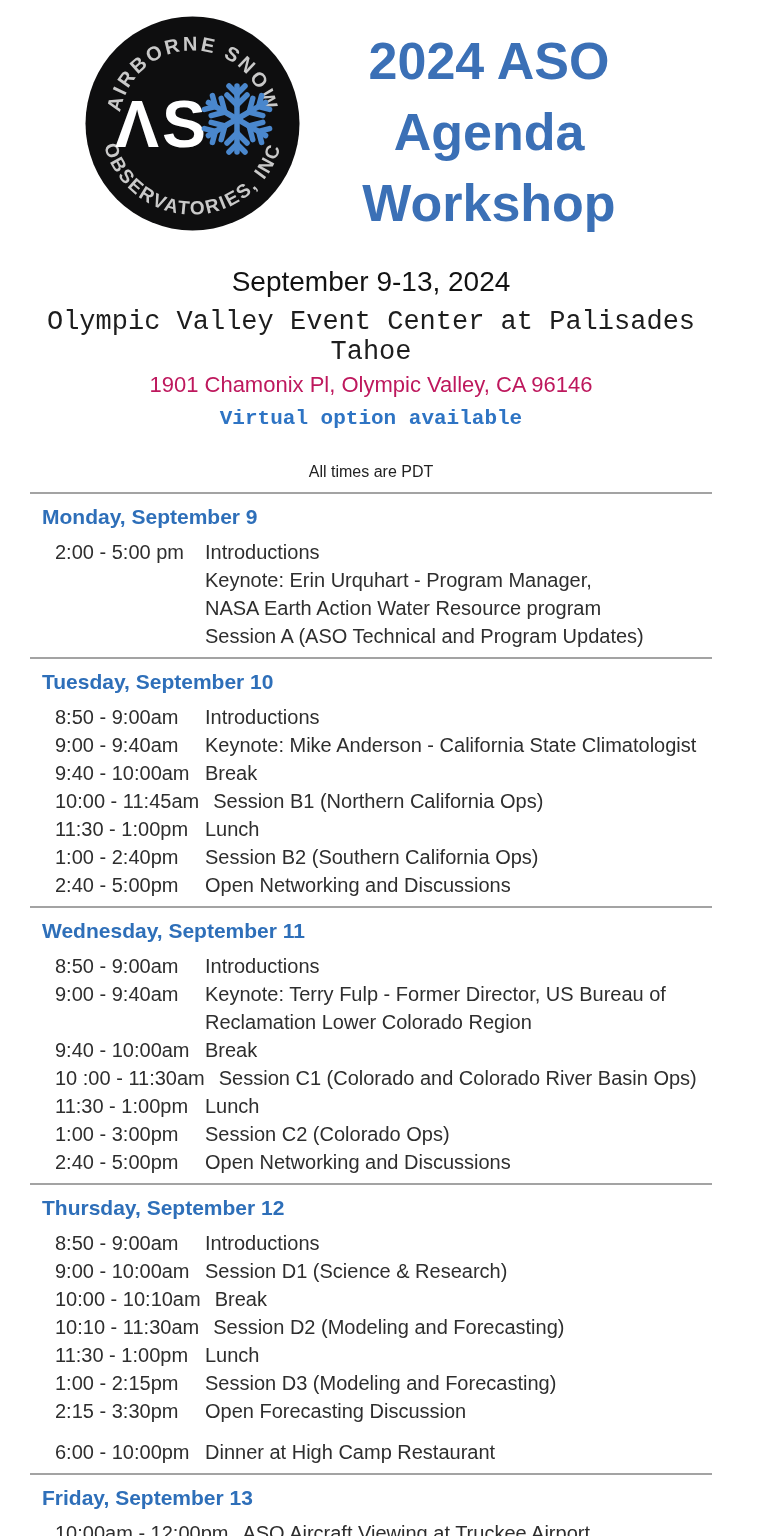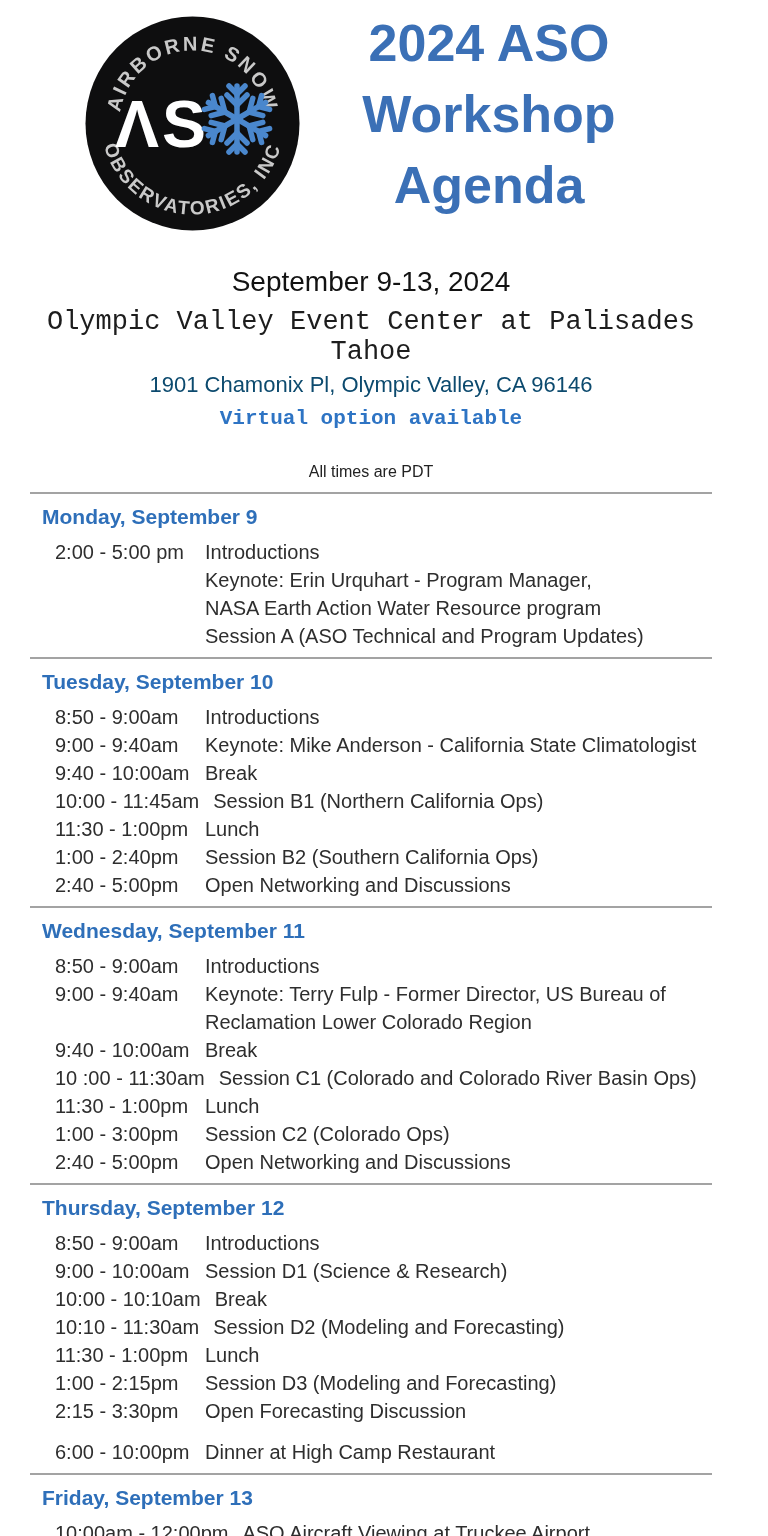--- a/index.html
+++ b/index.html
@@ -4,28 +4,28 @@
 <style>
   html,body{margin:0;padding:0;}
   body{
     width:768px;min-height:1536px;background:#ffffff;
     font-family:"Liberation Sans",sans-serif;color:#2e2e2e;
     overflow:hidden;
   }
   .header{position:relative;height:252px;}
   .logo{position:absolute;left:85px;top:16px;width:215px;height:215px;}
   .title{
-    position:absolute;left:328px;top:8px;width:322px;
+    position:absolute;left:328px;top:26px;width:322px;
     text-align:center;font-size:52px;line-height:71px;font-weight:bold;
     color:var(--title_blue,#3b70b6);letter-spacing:0px;
   }
   .meta{width:682px;margin-left:30px;text-align:center;}
   .date-range{font-size:28px;font-weight:normal;color:#121212;margin-top:14px;}
   .venue{font-size:27px;margin-top:9px;color:#1d1d1d;font-family:Liberation Mono, monospace;}
-  .address{font-size:22px;margin-top:5px;color:#0c4a6e;}
+  .address{font-size:22px;margin-top:5px;color:#be185d;}
   .virtual{font-size:21px;font-weight:bold;margin-top:9px;color:var(--virtual_blue,#2e74c4);font-family:Liberation Mono, monospace;}
   .tz{font-size:16px;margin-top:33px;margin-bottom:11px;color:#222;}
   .agenda{width:682px;margin-left:30px;}
   .day{border-top:2px solid #a3a3a3;padding:11px 0 7px 0;}
   .day-heading{margin:0 0 9px 12px;font-size:21px;font-weight:bold;color:var(--heading_blue,#2e6fb9);}
   .row{
     display:grid;grid-template-columns:minmax(150px,max-content) 1fr;
     padding-left:25px;font-size:20px;line-height:28px;color:var(--body_text,#2e2e2e);
   }
   .row .time{padding-right:14px;white-space:nowrap;}
@@ -62,22 +62,22 @@
         <use href="#sfarm" transform="rotate(60)"></use>
         <use href="#sfarm" transform="rotate(120)"></use>
         <use href="#sfarm" transform="rotate(180)"></use>
         <use href="#sfarm" transform="rotate(240)"></use>
         <use href="#sfarm" transform="rotate(300)"></use>
       </g>
     </svg>
   </div>
   <div class="title">
     <div>2024 ASO</div>
+    <div>Agenda</div>
     <div>Workshop</div>
-    <div>Agenda</div>
   </div>
 </header>
 
 <section class="meta">
   <div class="date-range">September 9-13, 2024</div>
   <div class="venue">Olympic Valley Event Center at Palisades Tahoe</div>
   <div class="address">1901 Chamonix Pl, Olympic Valley, CA 96146</div>
   <div class="virtual">Virtual option available</div>
   <div class="tz">All times are PDT</div>
 </section>

